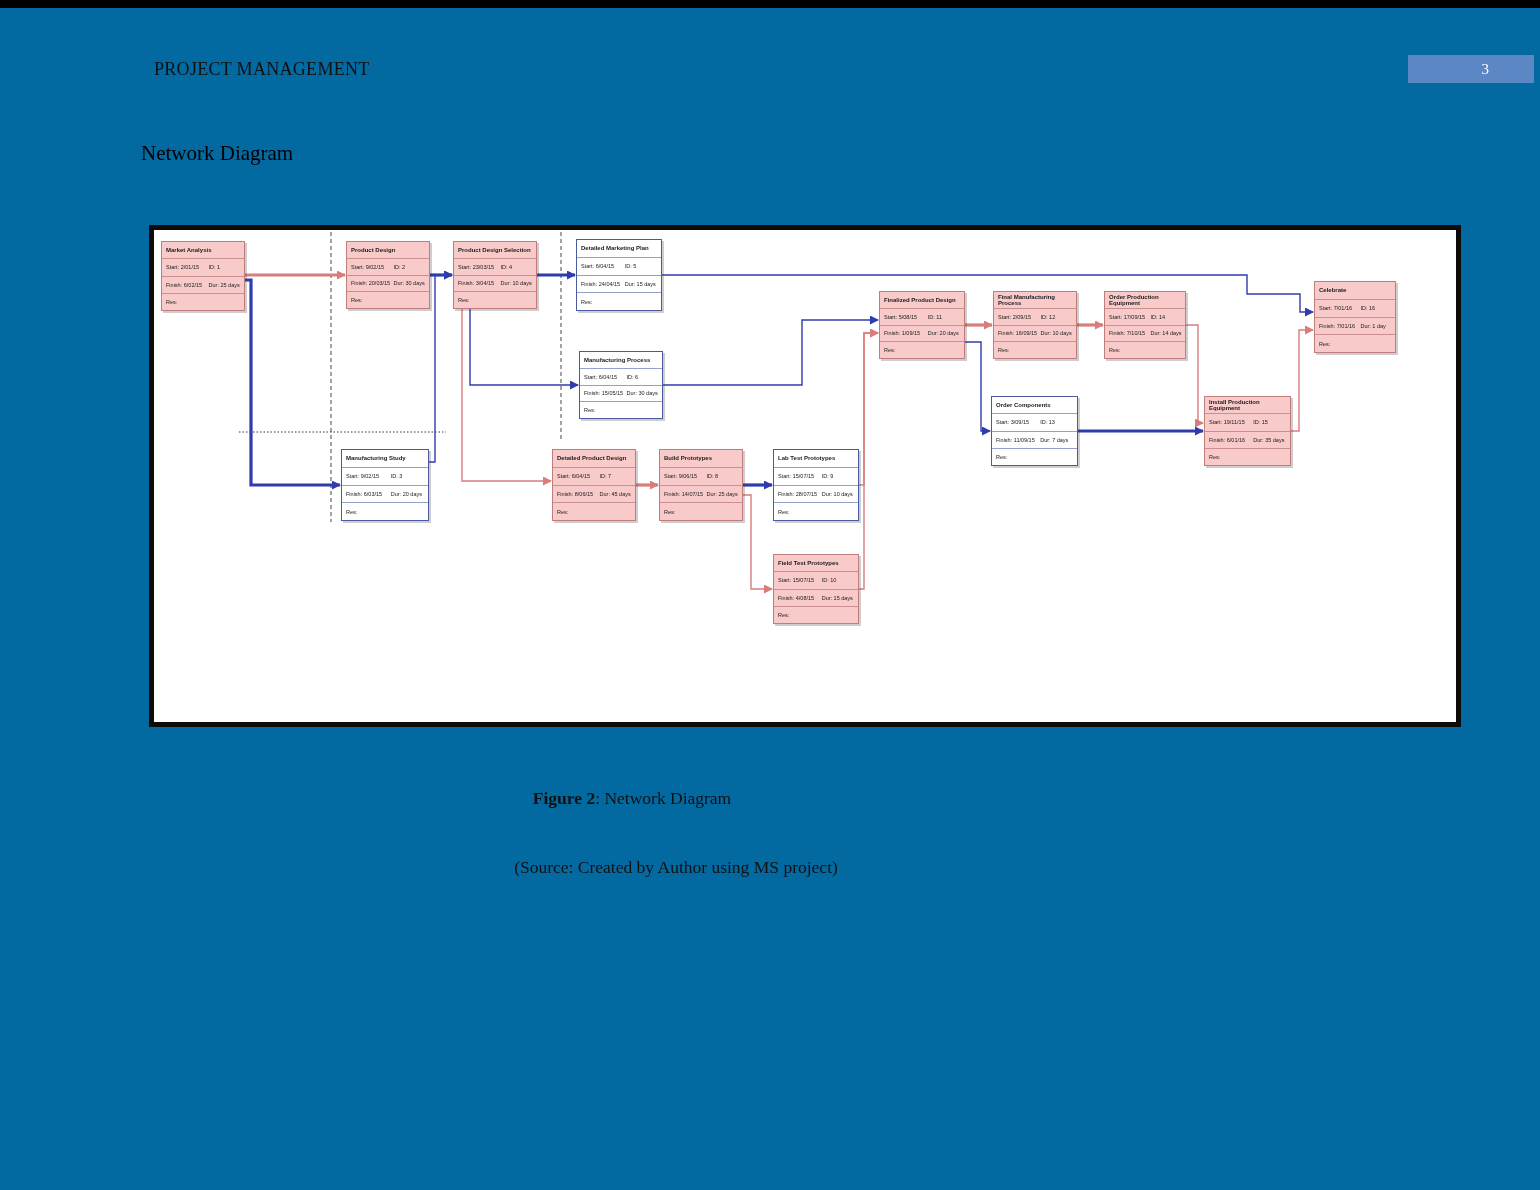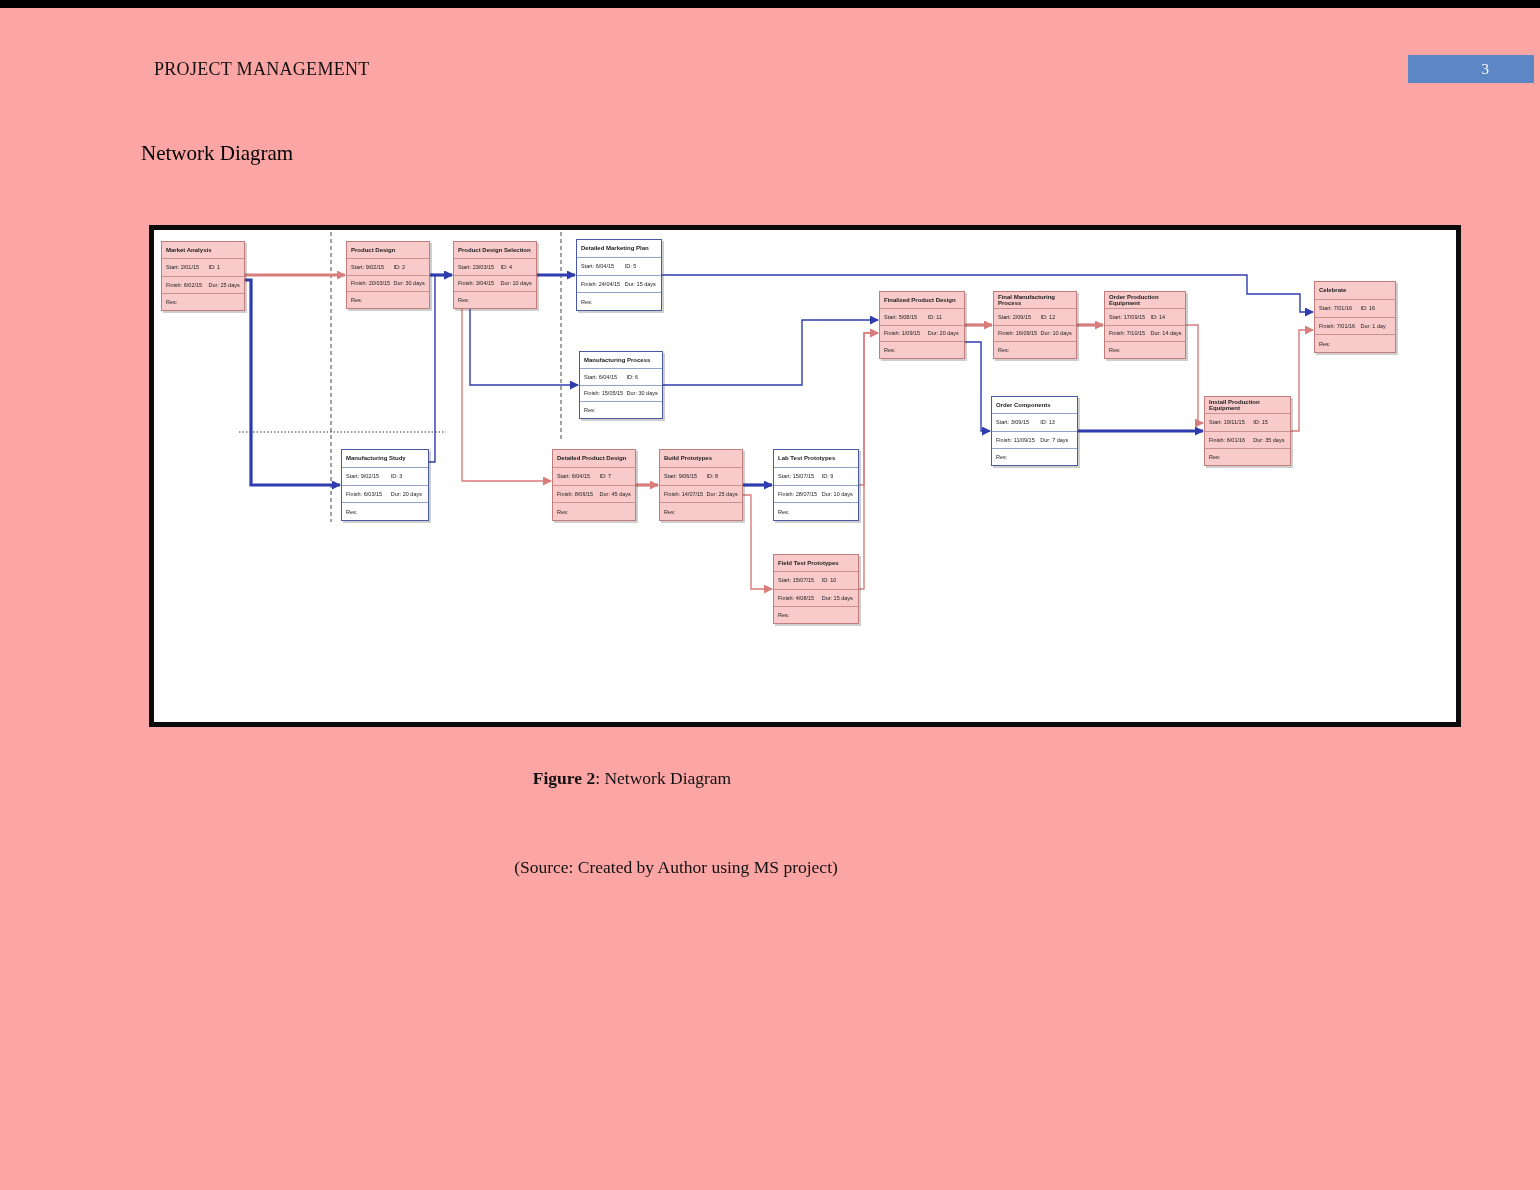--- a/index.html
+++ b/index.html
@@ -1,16 +1,16 @@
 <!DOCTYPE html>
 <html><head>
 <meta charset="utf-8">
 <style>
   html,body{margin:0;padding:0;background:#888;}
-  .page{position:relative;width:1540px;height:1190px;background:#fca5a5;overflow:hidden;
+  .page{position:relative;width:1540px;height:1190px;background:#0369a1;overflow:hidden;
         font-family:"Liberation Serif",serif;}
   .top-bar{position:absolute;left:0;top:0;width:1540px;height:8px;background:#000;}
   .running-head{position:absolute;left:154px;top:59px;font-size:18px;color:#111;letter-spacing:.3px;}
   .page-num-box{position:absolute;left:1408px;top:55px;width:126px;height:28px;background:#5b87c5;
         color:#fff;font-size:15px;text-align:right;line-height:28px;box-sizing:border-box;padding-right:45px;}
   .doc-heading{position:absolute;left:141px;top:141px;font-size:21px;font-weight:normal;color:#000;}
   .diagram-frame{position:absolute;left:149px;top:225px;width:1312px;height:502px;
         border:5px solid #0b0b0b;box-sizing:border-box;background:#fff;}
   .diagram-canvas{position:absolute;left:0;top:0;width:1302px;height:492px;}
   svg.links{position:absolute;left:0;top:0;z-index:1;}
@@ -18,21 +18,21 @@
         color:#1b1b1b;font-family:"Liberation Sans",sans-serif;box-shadow:2px 2px 0 rgba(60,60,60,.25);}
   .task.critical{background:#f9caca;border:1px solid #c17c7c;}
   .task.normal{background:#ffffff;border:1px solid #4a5aa0;}
   .task .seg{flex:1;display:flex;align-items:center;padding:0 2px 0 4px;font-size:5.5px;line-height:6px;}
   .task .t-title{font-size:6px;font-weight:bold;}
   .task.critical .seg{border-bottom:1px solid #c9908f;}
   .task.normal .seg{border-bottom:1px solid #93a2c9;}
   .task .seg:last-child{border-bottom:none;}
   .cl{width:56%;}
   .cr{flex:1;}
-  .caption{position:absolute;left:0;top:768px;width:1264px;text-align:center;font-size:17.5px;color:#111;}
+  .caption{position:absolute;left:0;top:788px;width:1264px;text-align:center;font-size:17.5px;color:#111;}
   .caption b{font-weight:bold;}
   .source-line{position:absolute;left:0;top:857px;width:1352px;text-align:center;font-size:17.5px;color:#111;}
 </style>
 </head>
 <body>
 
 <div class="page">
   <div class="top-bar"></div>
   <div class="running-head">PROJECT MANAGEMENT</div>
   <div class="page-num-box">3</div>

